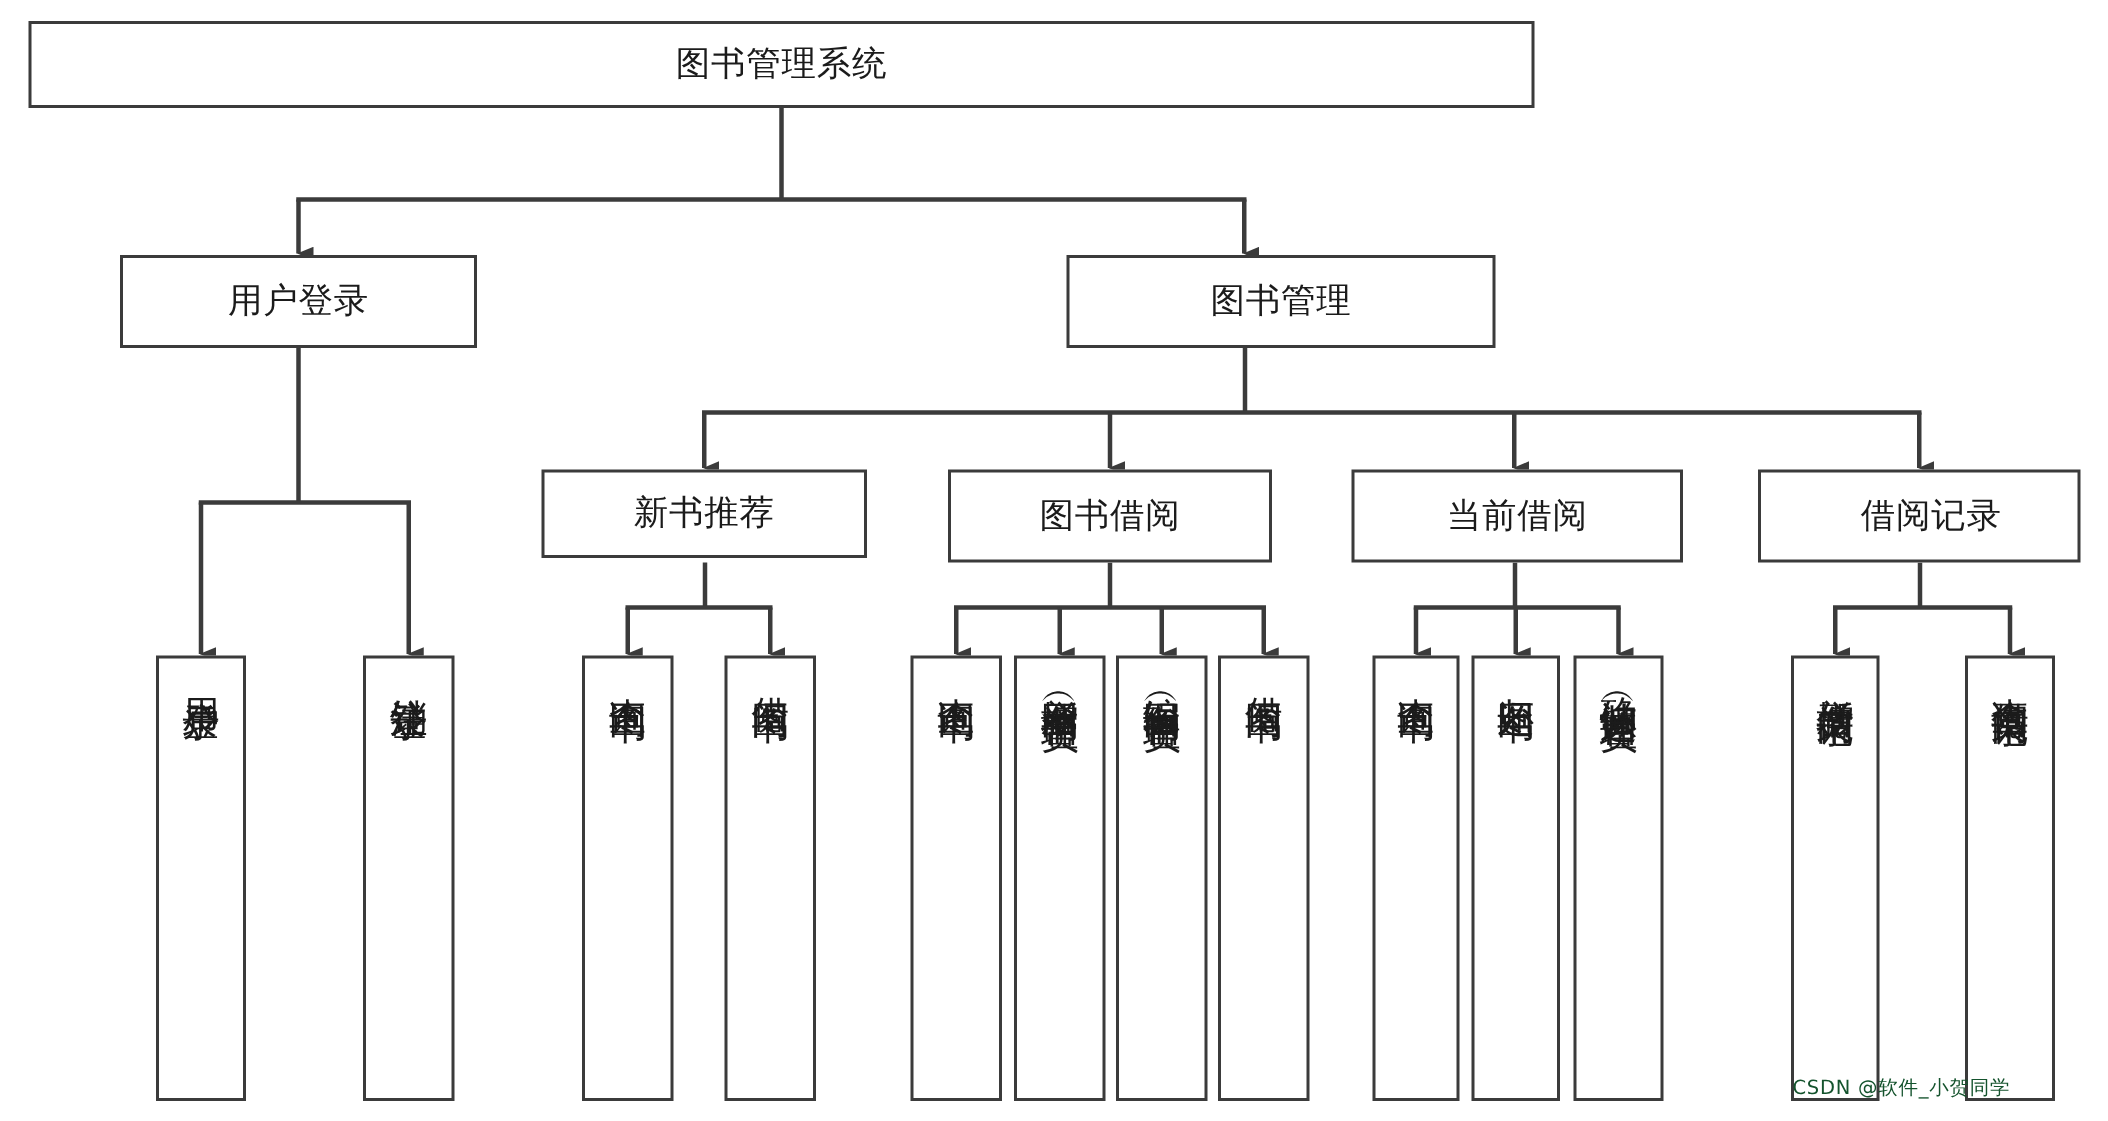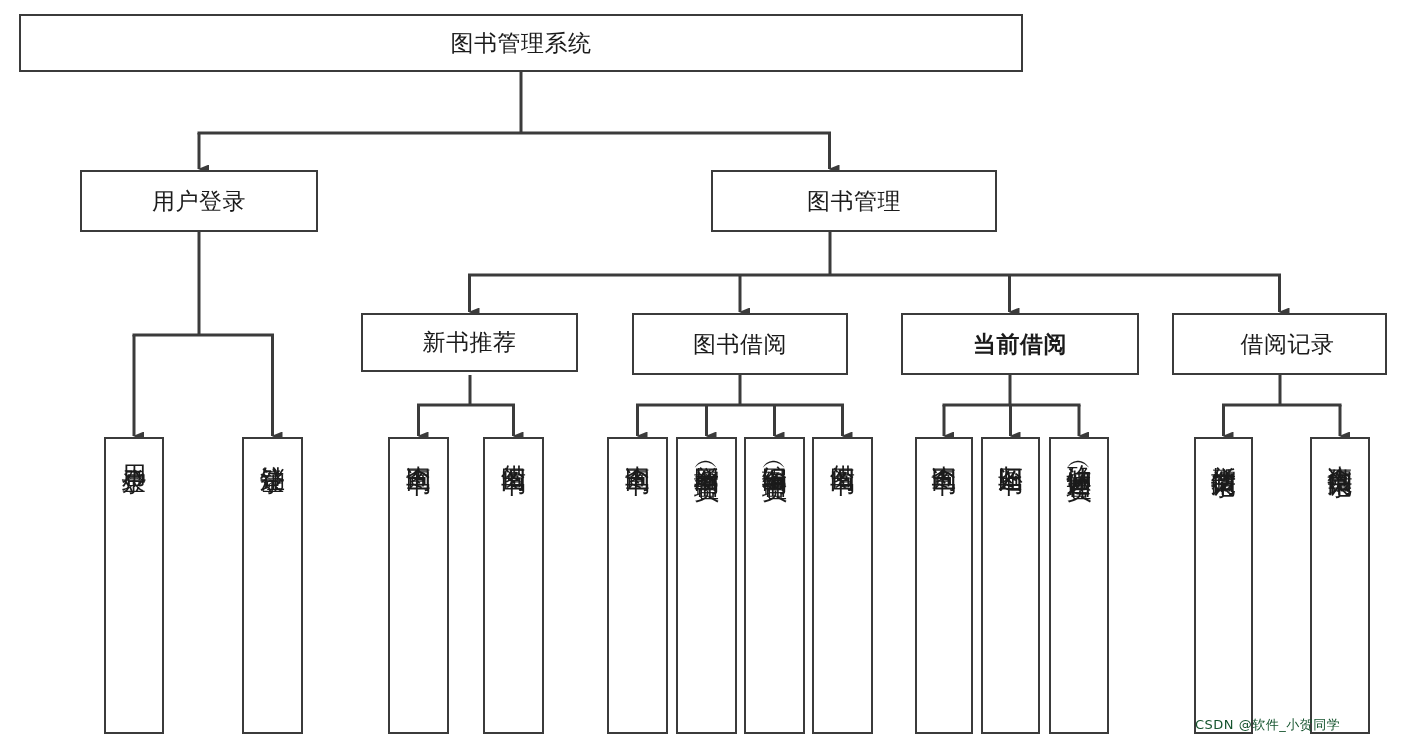--- a/index.html
+++ b/index.html
@@ -132,21 +132,21 @@
       </div>
       <div class="node-box horizontal" style="left: 711px; top: 170px; width: 286px; height: 62px;">
         <span class="node-label">图书管理</span>
       </div>
       <div class="node-box horizontal" style="left: 361px; top: 313px; width: 217px; height: 59px;">
         <span class="node-label">新书推荐</span>
       </div>
       <div class="node-box horizontal" style="left: 632px; top: 313px; width: 216px; height: 62px;">
         <span class="node-label">图书借阅</span>
       </div>
-      <div class="node-box horizontal" style="left: 901px; top: 313px; width: 238px; height: 62px; font-weight: bold;">
+      <div class="node-box horizontal" style="left: 901px; top: 313px; width: 221px; height: 62px;">
         <span class="node-label">当前借阅</span>
       </div>
       <div class="node-box horizontal" style="left: 1172px; top: 313px; width: 215px; height: 62px; padding-left: 16px;">
         <span class="node-label">借阅记录</span>
       </div>
       <div class="node-box vertical" style="left: 104px; top: 437px; width: 60px; height: 297px;">
         <span class="node-label">用户登录</span>
       </div>
       <div class="node-box vertical" style="left: 242px; top: 437px; width: 61px; height: 297px;">
         <span class="node-label">注销登录</span>

